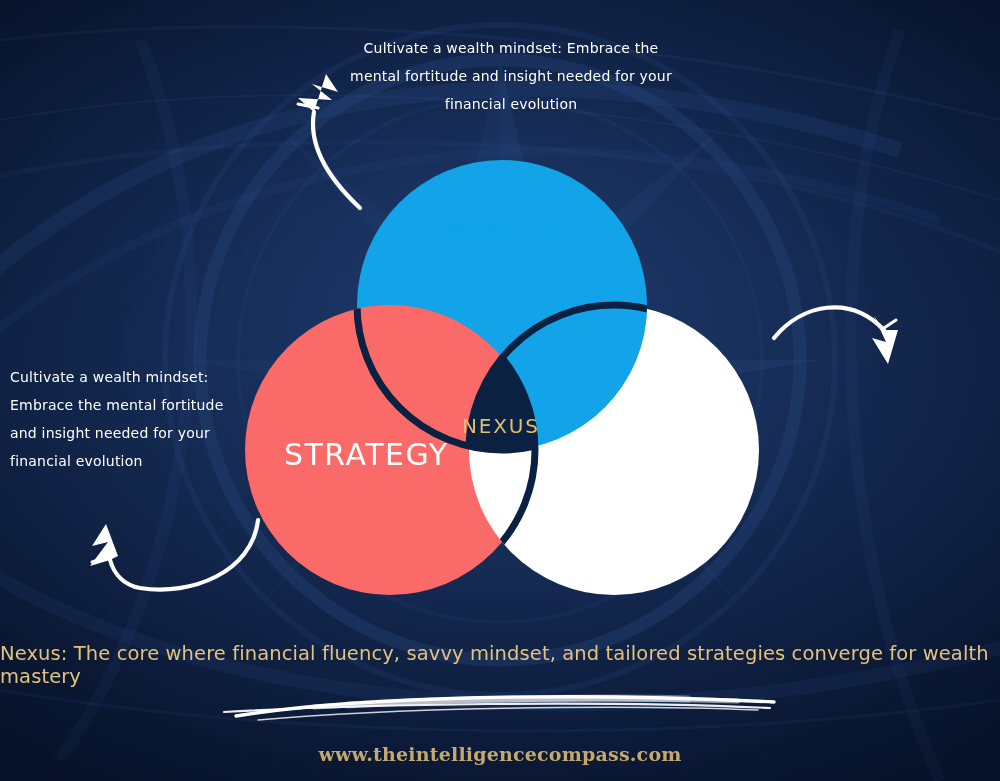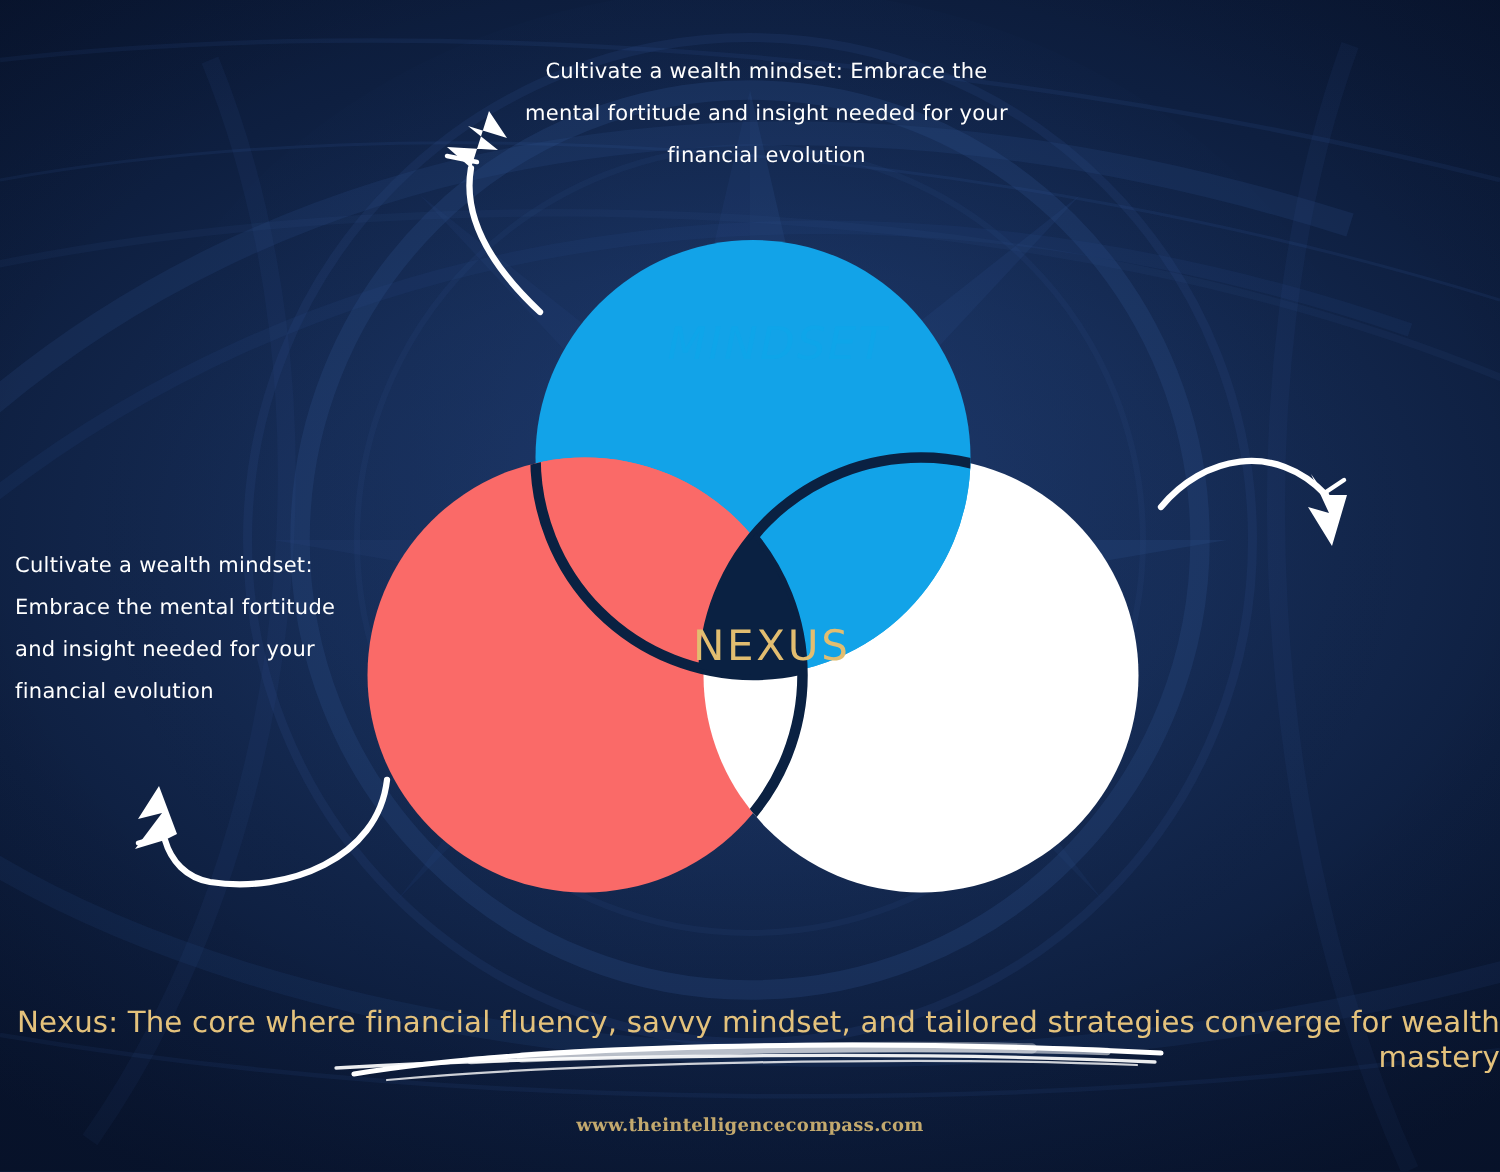--- a/index.html
+++ b/index.html
@@ -61,21 +61,21 @@
   .lbl-strategy {
     left: 284px; top: 437px;
     font-size: 30px; color: #ffffff;
   }
   .lbl-fluency {
     left: 592px; top: 488px;
     font-size: 30px; color: #16305c;
   }
   .lbl-nexus {
     left: 462px; top: 414px;
-    font-size: 28px; color: #e2bd70;
+    font-size: 20px; color: #e2bd70;
     letter-spacing: 1.8px;
   }
 
   
   .cap {
     position: absolute;
     color: #ffffff;
     font-size: 14px;
     line-height: 2.0;
     letter-spacing: 0.2px;
@@ -91,37 +91,37 @@
     text-align: left;
   }
   .cap-right {
     left: 762px; top: 384px;
     width: 228px;
     text-align: right;
   }
 
   .tagline {
     position: absolute;
-    left: 0; top: 670px;
+    left: 0; top: 642px;
     width: 1000px;
-    text-align: right;
+    text-align: left;
     color: #e4c27c;
     font-size: 19.5px;
     letter-spacing: 0.1px;
   }
 
   .weburl {
     position: absolute;
     left: 0; top: 743px;
     width: 1000px;
     text-align: center;
     color: #c3a96e;
     font-family: "DejaVu Serif", serif;
     font-weight: bold;
-    font-size: 12px;
+    font-size: 19px;
     letter-spacing: 0.2px;
   }
 
   .deco {
     position: absolute;
     pointer-events: none;
   }
   .deco svg { display: block; overflow: visible; }
 </style>
 </head>
@@ -236,20 +236,21 @@
       </g>
 
       <g clip-path="url(#clipFluency)">
         <g clip-path="url(#clipMS)">
           <rect x="0" y="0" width="580" height="460" fill="#0a2142"></rect>
         </g>
       </g>
     </svg>
 
     <span class="lbl lbl-mindset" style="left:233px; top:62px;">MINDSET</span>
+    <span class="lbl lbl-strategy" style="left:72px; top:287px;">STRATEGY</span>
     <span class="lbl lbl-nexus" style="left:250px; top:264px;">NEXUS</span>
   </div>
 
   <div class="deco" style="left:268px; top:60px; width:140px; height:150px;">
     <svg width="140" height="150" viewBox="0 0 140 150">
       <path d="M92 148 C 60 118, 40 86, 46 52" fill="none" stroke="#ffffff" stroke-width="4.2" stroke-linecap="round"></path>
       <path d="M46 52 L 30 38 L 64 40 L 44 24 L 70 32 L 58 14 Z" fill="#ffffff"></path>
       <path d="M30 44 L 50 48" stroke="#ffffff" stroke-width="3" stroke-linecap="round"></path>
     </svg>
   </div>

